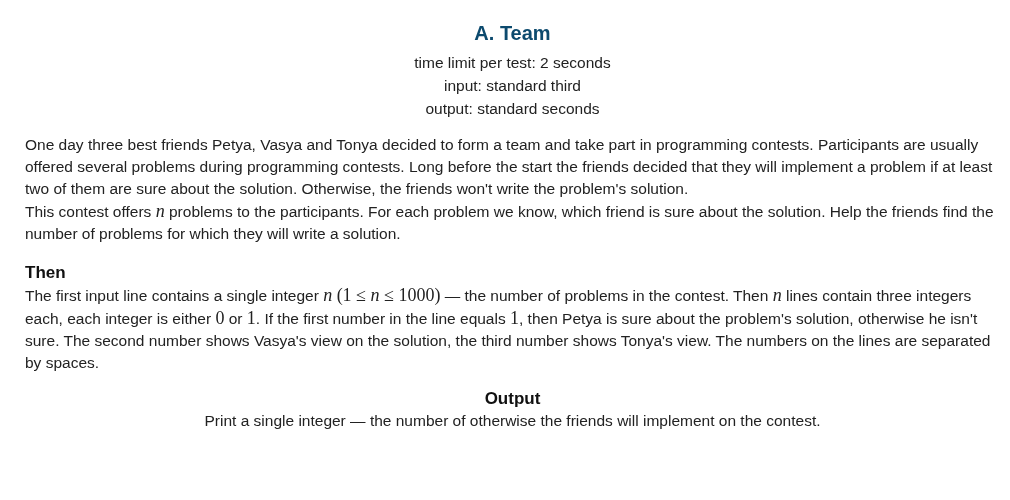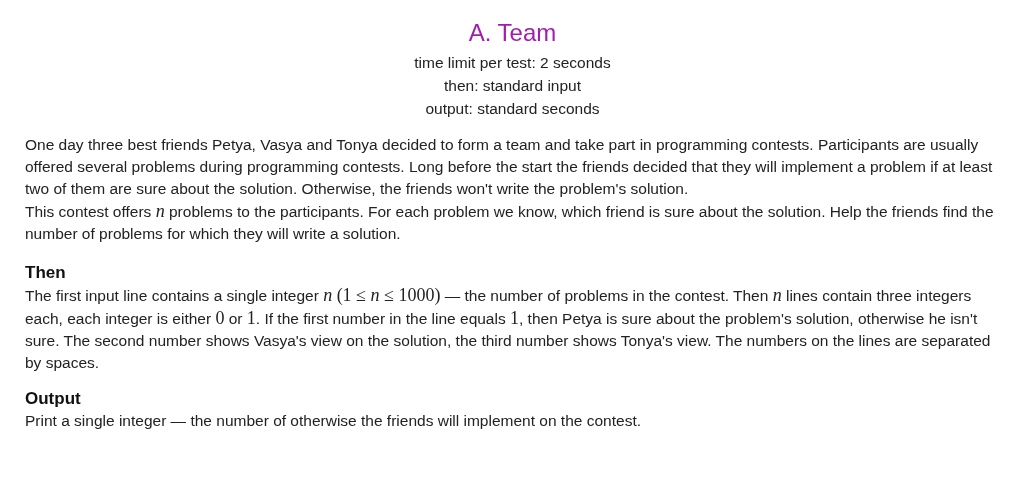--- a/index.html
+++ b/index.html
@@ -18,26 +18,26 @@
     .problem-statement {
       position: absolute;
       left: 25px;
       top: 0;
       width: 975px;
     }
     .header {
       text-align: center;
     }
     .title {
-      font-size: 24px;
+      font-size: 20px;
       line-height: 28px;
       margin: 0;
       padding-top: 19px;
-      font-weight: normal;
-      color: #a21caf;
+      font-weight: bold;
+      color: #0c4a6e;
     }
     .limits {
       margin-top: 4px;
       font-size: 15.5px;
       line-height: 23px;
       color: #222222;
     }
     .limits div { margin: 0; }
     .statement {
       font-size: 15.5px;
@@ -50,40 +50,40 @@
     .p1 { margin-top: 14px; }
     .p2 { }
     .section-title {
       font-weight: bold;
       font-size: 17px;
       line-height: 22px;
       margin: 0;
       color: #111111;
     }
     .input-section { margin-top: 17px; }
-    .output-section { margin-top: 14px; }
+    .output-section { margin-top: 14px; text-align: center; }
     .math {
       font-family: "Liberation Serif", "DejaVu Serif", serif;
       font-size: 18px;
     }
     .math-i {
       font-family: "Liberation Serif", "DejaVu Serif", serif;
       font-style: italic;
       font-size: 18px;
     }
   </style>
 </head>
 <body>
 
 <div class="problem-statement">
   <div class="header">
     <h1 class="title">A. Team</h1>
     <div class="limits">
       <div>time limit per test: 2 seconds</div>
-      <div>then: standard input</div>
+      <div>input: standard third</div>
       <div>output: standard seconds</div>
     </div>
   </div>
 
   <div class="statement">
     <p class="para p1">One day three best friends Petya, Vasya and Tonya decided to form a team and take part in programming contests. Participants are usually offered several problems during programming contests. Long before the start the friends decided that they will implement a problem if at least two of them are sure about the solution. Otherwise, the friends won't write the problem's solution.</p>
     <p class="para p2"><span>This contest offers </span><span class="math-i">n</span><span> problems to the participants. For each problem we know, which friend is sure about the solution. Help the friends find the number of problems for which they will write a solution.</span></p>
 
     <div class="input-section">
       <div class="section-title">Then</div>

